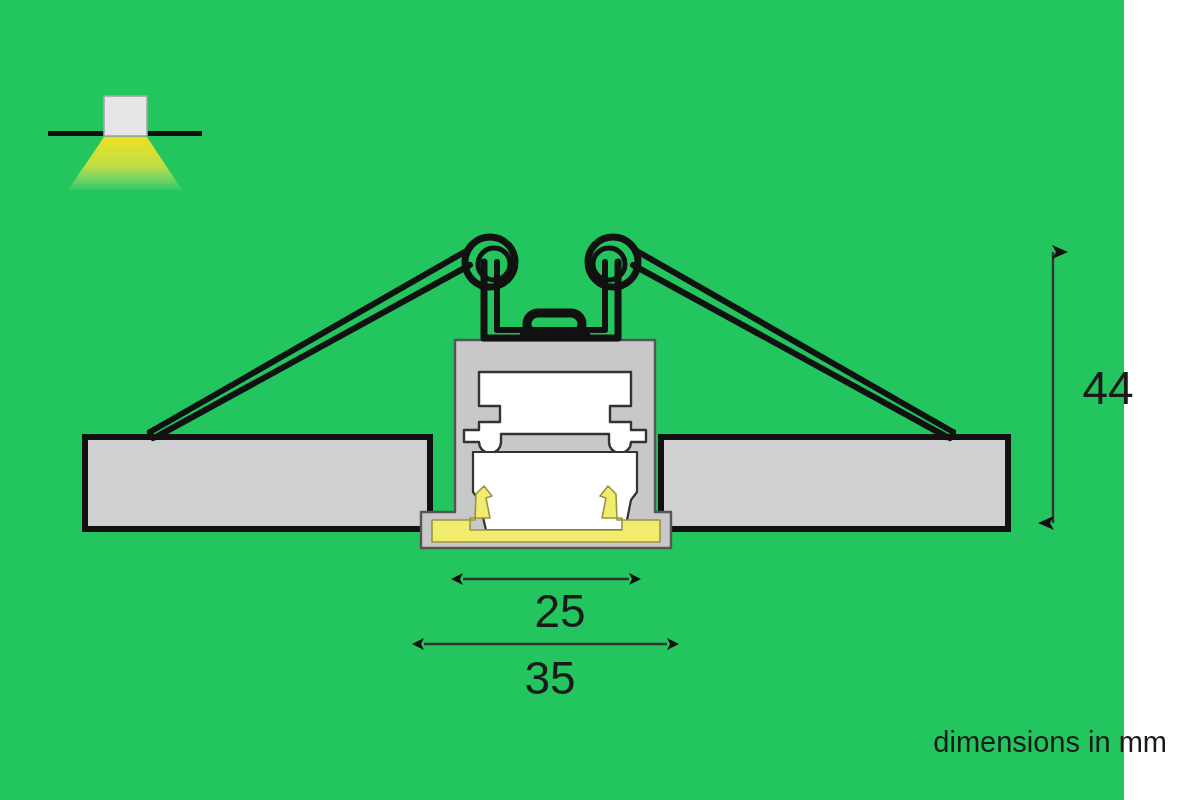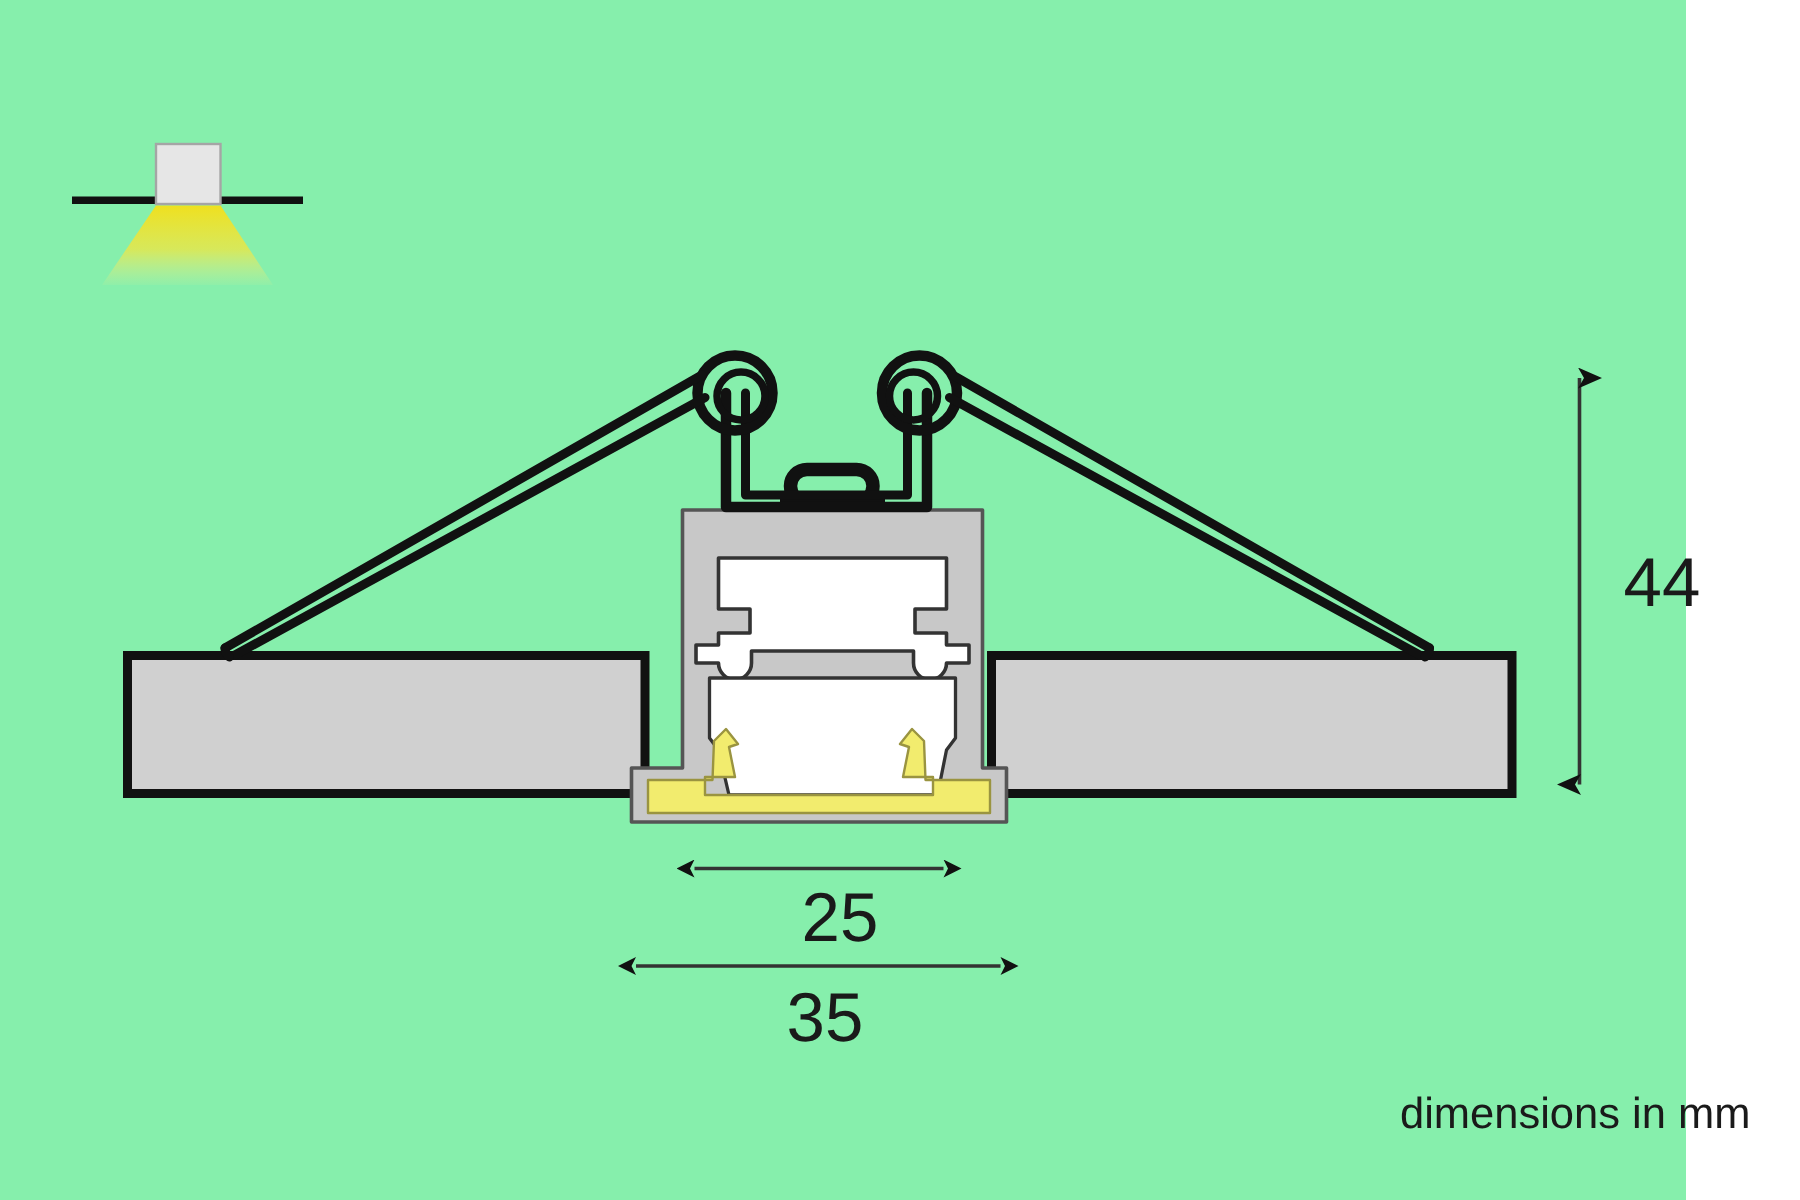--- a/index.html
+++ b/index.html
@@ -12,21 +12,21 @@
     height: 800px;
     font-family: "Liberation Sans", sans-serif;
     overflow: hidden;
     position: relative;
   }
   #stage {
     position: absolute;
     left: 0; top: 0;
     width: 1124px;
     height: 800px;
-    background: #86efac;
+    background: #22c55e;
   }
   svg.drawing {
     position: absolute;
     left: 0; top: 0;
     width: 1200px;
     height: 800px;
     display: block;
   }
   .dim-text {
     font-family: "Liberation Sans", sans-serif;

